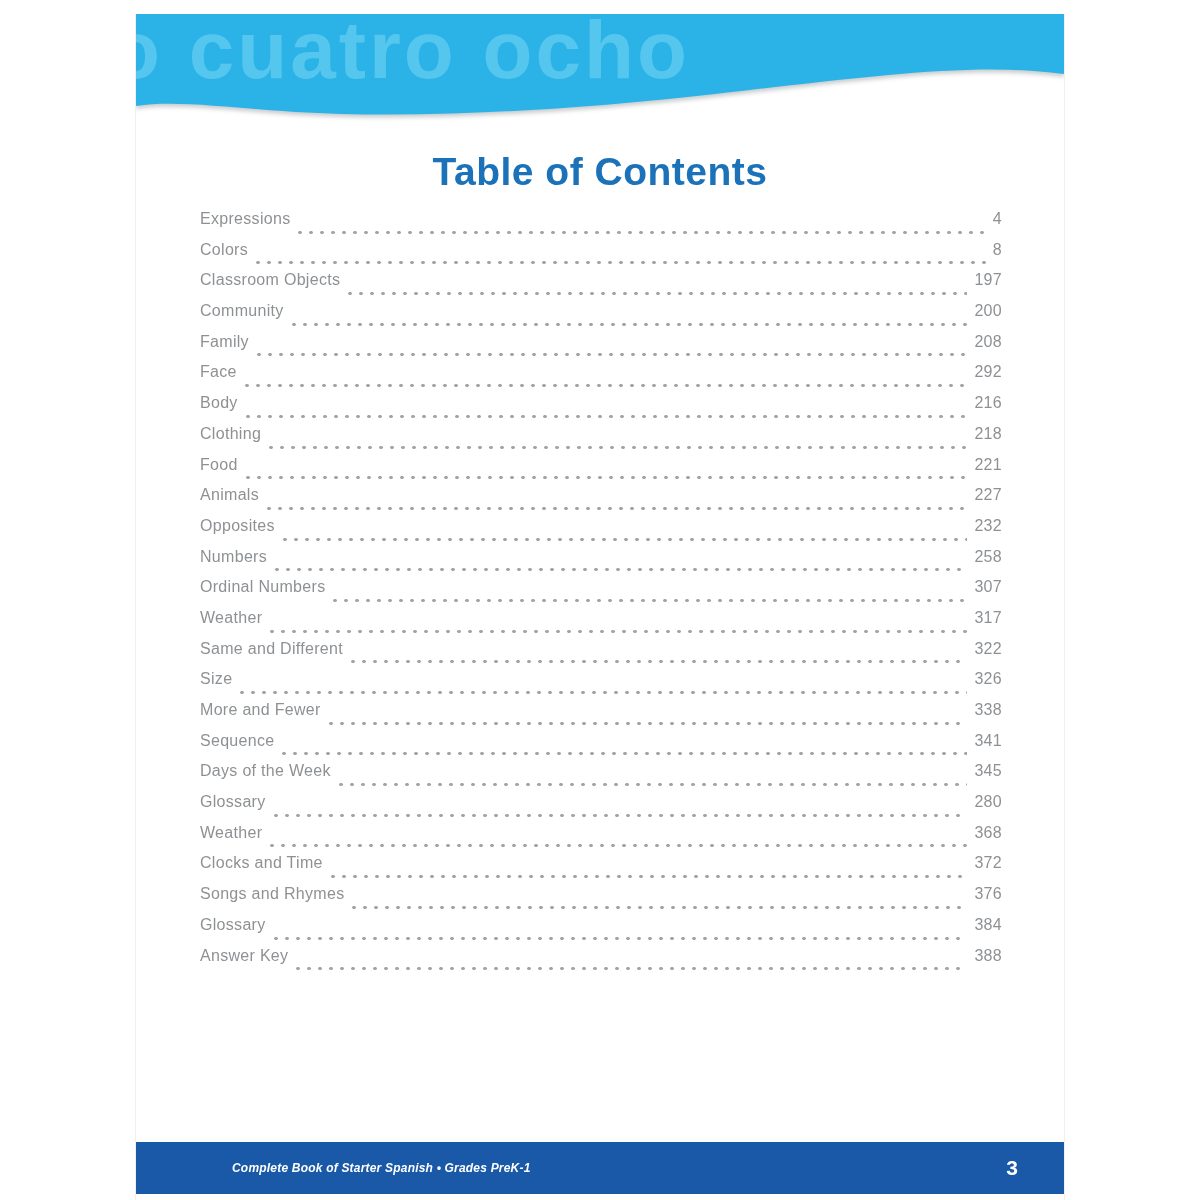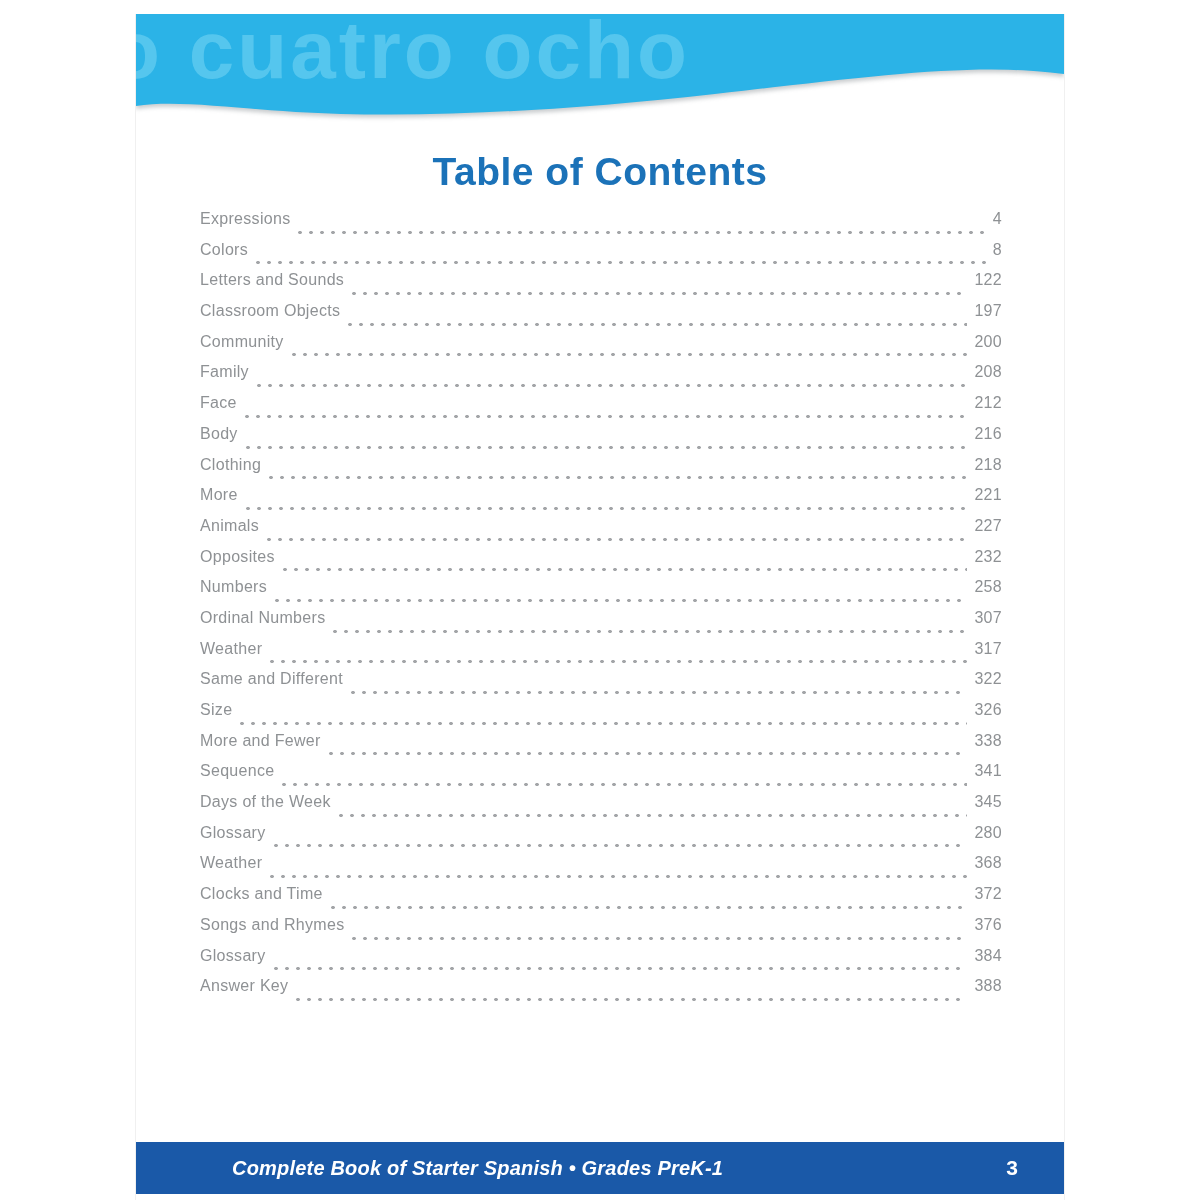--- a/index.html
+++ b/index.html
@@ -89,21 +89,21 @@
     right: 0;
     bottom: 20px;
     height: 52px;
     background: var(--footer-bg, #1a59a8);
     display: flex;
     align-items: center;
   }
   .footer-text {
     margin-left: 96px;
     color: var(--footer-text, #ffffff);
-    font-size: 20px;
+    font-size: 12px;
     font-weight: bold;
     font-style: italic;
     letter-spacing: 0.2px;
   }
   .footer-page {
     margin-left: auto;
     margin-right: 46px;
     color: var(--footer-text, #ffffff);
     font-size: 21px;
     font-weight: bold;
@@ -137,25 +137,20 @@
     <span class="toc-page">4</span>
   </div>
 
   <div class="toc-row">
     <span class="toc-label">Colors</span>
     <span class="toc-leader"></span>
     <span class="toc-page">8</span>
   </div>
 
 
-  <div class="toc-row">
-    <span class="toc-label">Letters and Sounds</span>
-    <span class="toc-leader"></span>
-    <span class="toc-page">122</span>
-  </div>
 
   <div class="toc-row">
     <span class="toc-label">Classroom Objects</span>
     <span class="toc-leader"></span>
     <span class="toc-page">197</span>
   </div>
 
   <div class="toc-row">
     <span class="toc-label">Community</span>
     <span class="toc-leader"></span>
@@ -164,37 +159,37 @@
 
   <div class="toc-row">
     <span class="toc-label">Family</span>
     <span class="toc-leader"></span>
     <span class="toc-page">208</span>
   </div>
 
   <div class="toc-row">
     <span class="toc-label">Face</span>
     <span class="toc-leader"></span>
-    <span class="toc-page">212</span>
+    <span class="toc-page">292</span>
   </div>
 
   <div class="toc-row">
     <span class="toc-label">Body</span>
     <span class="toc-leader"></span>
     <span class="toc-page">216</span>
   </div>
 
   <div class="toc-row">
     <span class="toc-label">Clothing</span>
     <span class="toc-leader"></span>
     <span class="toc-page">218</span>
   </div>
 
   <div class="toc-row">
-    <span class="toc-label">More</span>
+    <span class="toc-label">Food</span>
     <span class="toc-leader"></span>
     <span class="toc-page">221</span>
   </div>
 
   <div class="toc-row">
     <span class="toc-label">Animals</span>
     <span class="toc-leader"></span>
     <span class="toc-page">227</span>
   </div>
 

